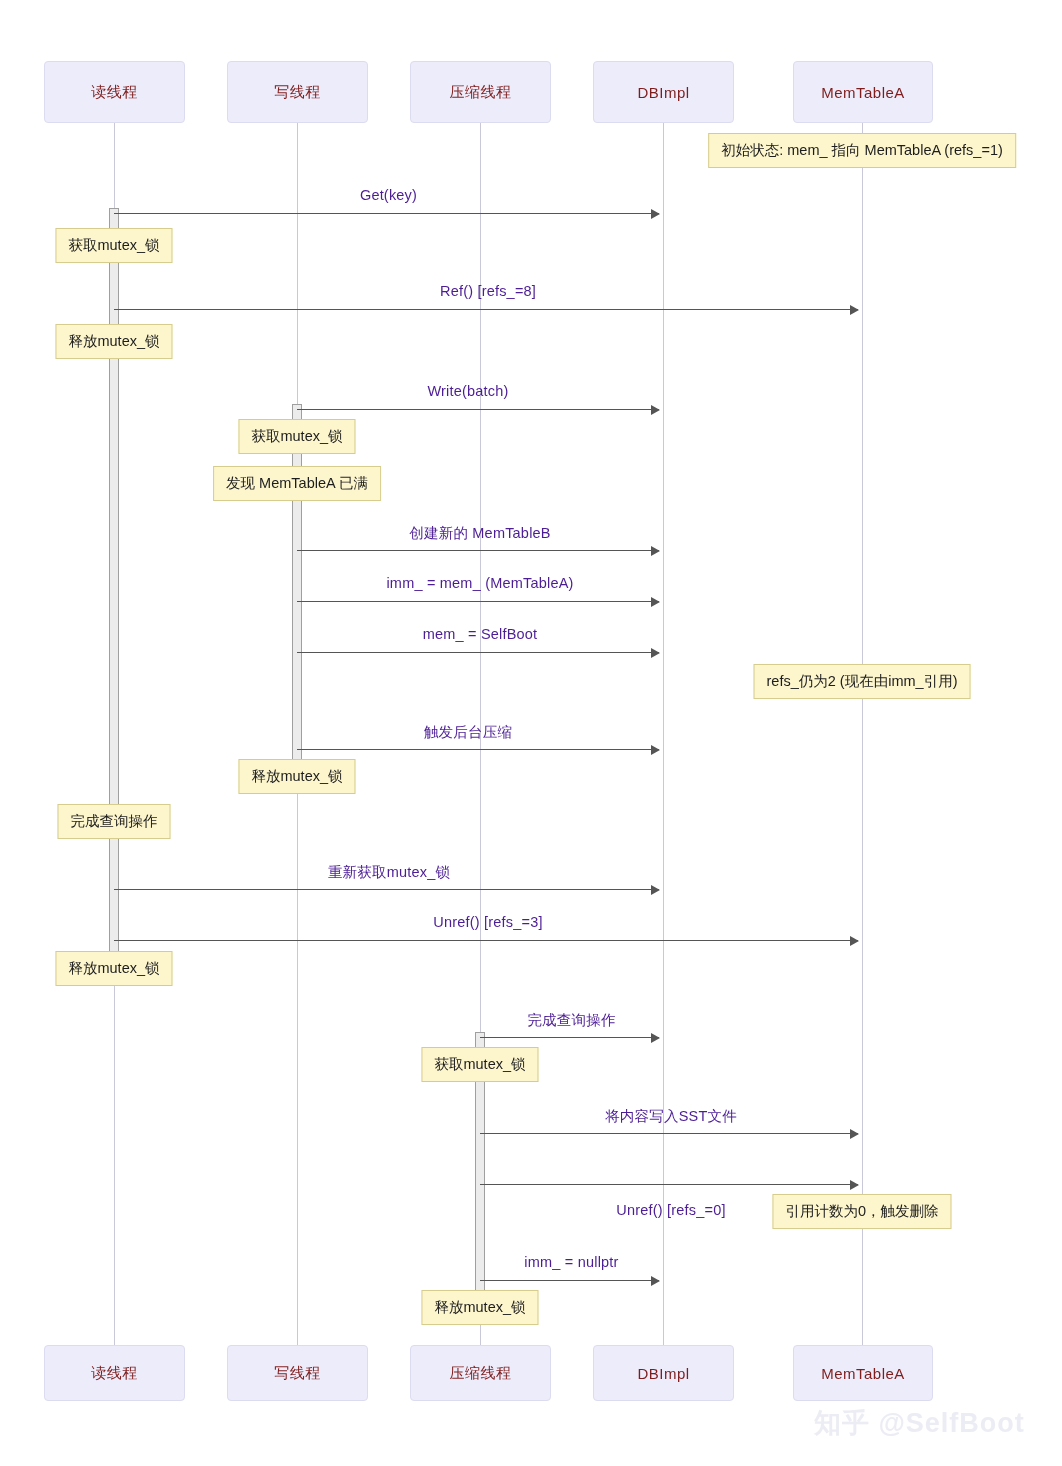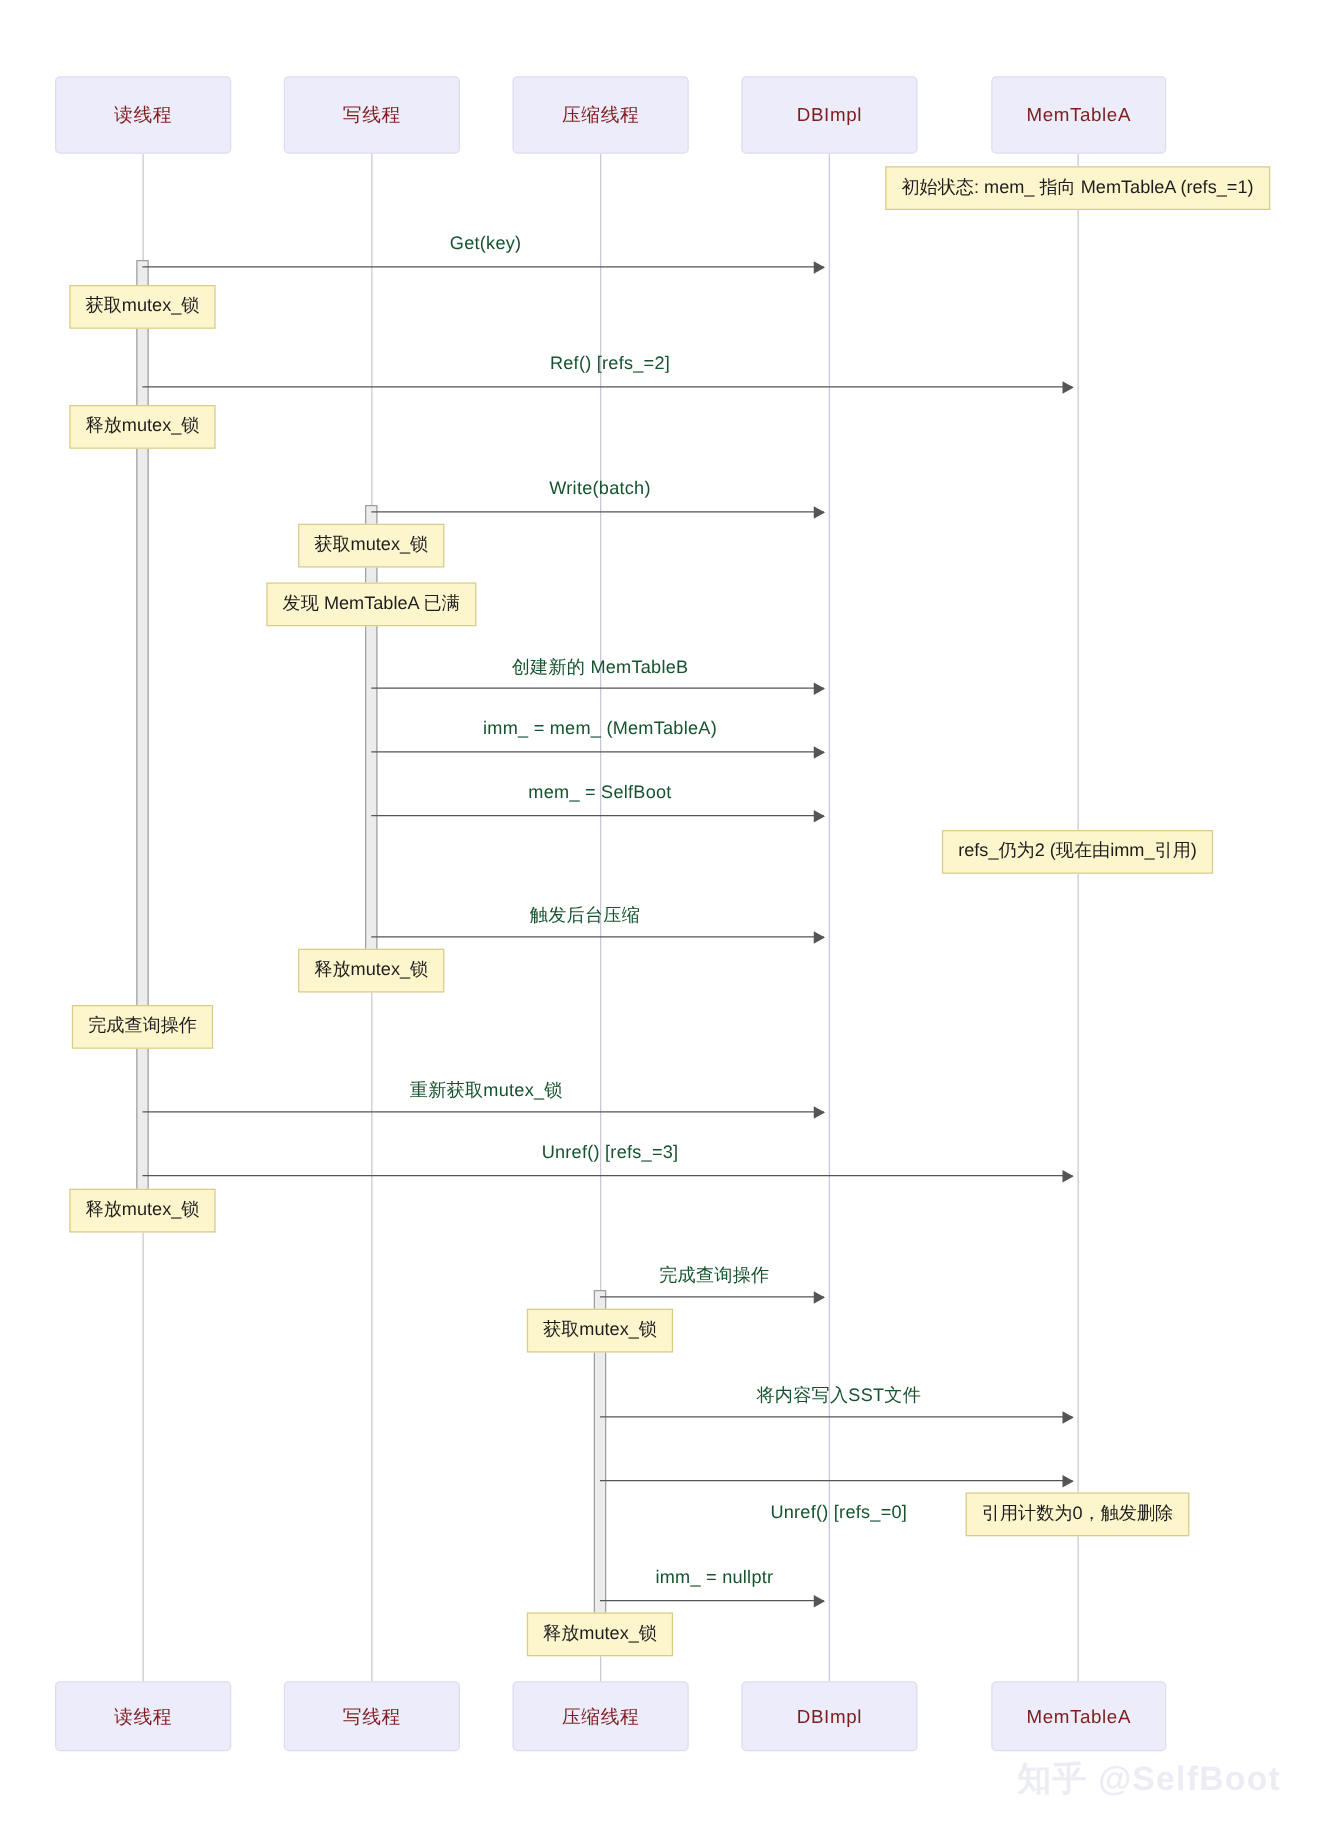--- a/index.html
+++ b/index.html
@@ -54,21 +54,21 @@
     top: -5px;
     width: 0;
     height: 0;
     border-left: 9px solid #555555;
     border-top: 5px solid transparent;
     border-bottom: 5px solid transparent;
   }
   .msglabel {
     position: absolute;
     font-size: 14.5px;
-    color: #14532d;
+    color: #4c1d95;
     white-space: nowrap;
     transform: translateX(-50%);
     letter-spacing: .2px;
   }
   .note {
     position: absolute;
     box-sizing: border-box;
     background: #fdf6cd;
     border: 1px solid #d6cc8e;
     color: #1d1d1d;
@@ -100,23 +100,23 @@
     </div>
   <div id="activations">
       <div class="activation" style="left: 109px; top: 208px; height: 758px;"></div>
       <div class="activation" style="left: 292px; top: 404px; height: 374px;"></div>
       <div class="activation" style="left: 475px; top: 1032px; height: 278px;"></div>
     </div>
   <div id="messages">
       <div class="msg" style="left: 114px; top: 213px; width: 545px;"></div>
       <div class="msglabel" style="left: 388.5px; top: 187px;">Get(key)</div>
       <div class="msg" style="left: 114px; top: 309px; width: 744px;"></div>
-      <div class="msglabel" style="left: 488px; top: 283px;">Ref() [refs_=2]</div>
+      <div class="msglabel" style="left: 488px; top: 283px;">Ref() [refs_=8]</div>
       <div class="msg" style="left: 297px; top: 409px; width: 362px;"></div>
-      <div class="msglabel" style="left: 480px; top: 383px;">Write(batch)</div>
+      <div class="msglabel" style="left: 468px; top: 383px;">Write(batch)</div>
       <div class="msg" style="left: 297px; top: 550px; width: 362px;"></div>
       <div class="msglabel" style="left: 480px; top: 524px;">创建新的 MemTableB</div>
       <div class="msg" style="left: 297px; top: 601px; width: 362px;"></div>
       <div class="msglabel" style="left: 480px; top: 575px;">imm_ = mem_ (MemTableA)</div>
       <div class="msg" style="left: 297px; top: 652px; width: 362px;"></div>
       <div class="msglabel" style="left: 480px; top: 626px;">mem_ = SelfBoot</div>
       <div class="msg" style="left: 297px; top: 749px; width: 362px;"></div>
       <div class="msglabel" style="left: 468px; top: 723px;">触发后台压缩</div>
       <div class="msg" style="left: 114px; top: 889px; width: 545px;"></div>
       <div class="msglabel" style="left: 389px; top: 863px;">重新获取mutex_锁</div>

